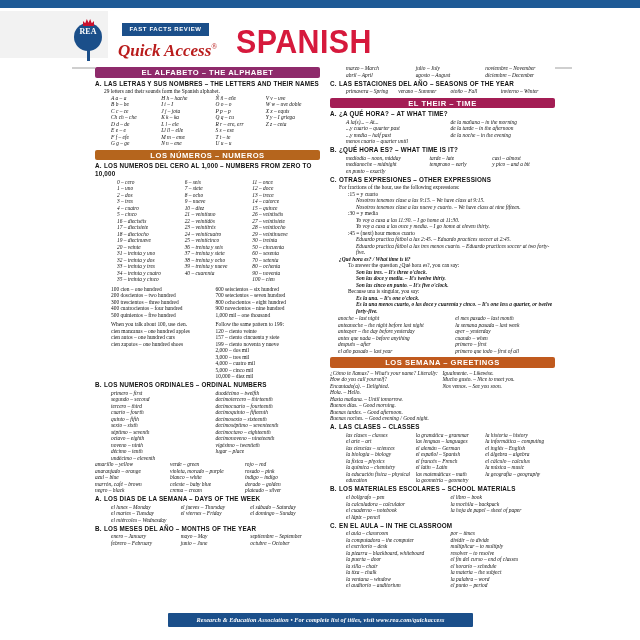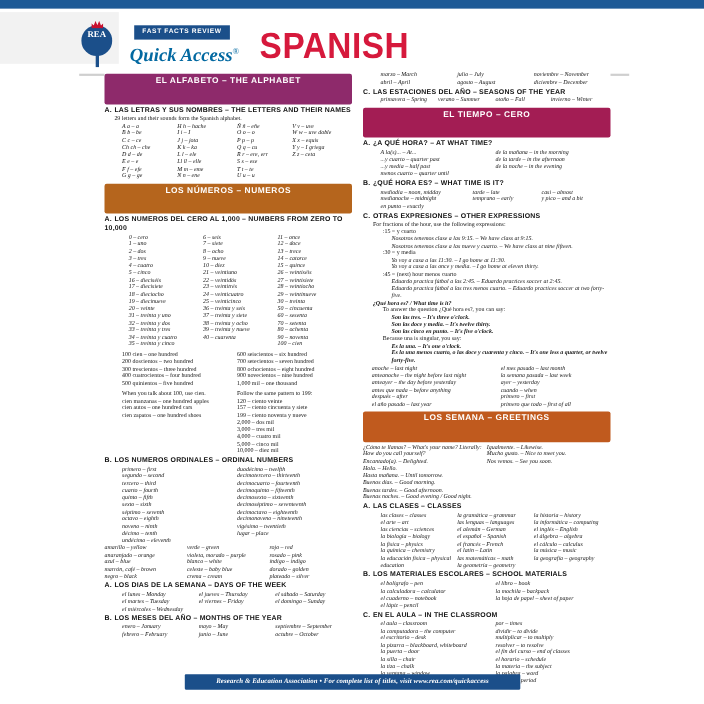--- a/index.html
+++ b/index.html
@@ -42,42 +42,42 @@
 
   .fastfacts{
     position:absolute;left:122px;top:12px;width:87px;height:13px;
     background:#1b4f8a;color:#ffffff;
     font-family:"Liberation Sans",sans-serif;font-weight:bold;
     font-size:6px;letter-spacing:0.6px;text-align:center;line-height:13px;
   }
   .quickaccess{
     position:absolute;left:118px;top:25px;width:110px;height:22px;
     font-family:"Liberation Serif",serif;font-style:italic;font-weight:bold;
-    font-size:17px;color:#0369a1;line-height:22px;
+    font-size:17px;color:#b91c1c;line-height:22px;
   }
   .qa-reg{font-size:8px;vertical-align:super;font-style:normal;font-weight:normal;}
   .maintitle{
     position:absolute;left:236px;top:10px;width:390px;height:42px;
     color:#d6193c;
     font-family:"Liberation Sans",sans-serif;font-weight:bold;
     font-size:33px;line-height:42px;letter-spacing:0.5px;
     transform:scaleX(0.92);transform-origin:left center;
   }
   .hdr-rule{position:absolute;left:72px;top:56px;width:500px;height:2px;background:#cfcfcf;}
 
   
   .sheet{position:absolute;left:95px;top:64px;width:460px;height:545px;background:#fff;}
   .col{position:absolute;top:0;width:225px;}
   .col-left{left:0;}
   .col-right{left:235px;}
 
   .band{
     color:#fff;font-family:"Liberation Sans",sans-serif;font-weight:bold;
     font-size:7.6px;letter-spacing:0.5px;text-align:center;
-    padding:2px 0 17px;margin:3px 0 2px;border-radius:2px;line-height:8.5px;
+    padding:2px 0 0;margin:3px 0 2px;border-radius:2px;line-height:8.5px;
   }
   .band.two{padding:2px 0 2.5px;}
 
   .sub{
     font-family:"Liberation Sans",sans-serif;font-weight:bold;
     font-size:6.3px;color:#111;letter-spacing:0.2px;line-height:7.6px;
     margin:1.5px 0 1px;
   }
   .sub .lt{display:inline-block;width:9px;}
 
@@ -384,21 +384,21 @@
       <div class="sub">
         <span class="lt">C.</span><span>LAS ESTACIONES DEL AÑO – SEASONS OF THE YEAR</span>
       </div>
       <div class="grid g3" style="margin-left:16px">
         <div style="width:25%" class="it">primavera – Spring</div>
         <div style="width:25%" class="it">verano – Summer</div>
         <div style="width:24%" class="it">otoño – Fall</div>
         <div style="width:26%" class="it">invierno – Winter</div>
       </div>
 
-      <div class="band" style="background:#a31d54">EL TIEMPO – CERO</div>
+      <div class="band" style="background:#a31d54">EL THEIR – TIME</div>
       <div class="sub">
         <span class="lt">A.</span><span>¿A QUÉ HORA? – AT WHAT TIME?</span>
       </div>
       <div class="grid g2" style="margin-left:16px">
         <div class="it">
             <div>A la(s)... – At...</div>
             <div>...y cuarto – quarter past</div>
             <div>...y media – half past</div>
             <div>menos cuarto – quarter until</div>
           </div>

